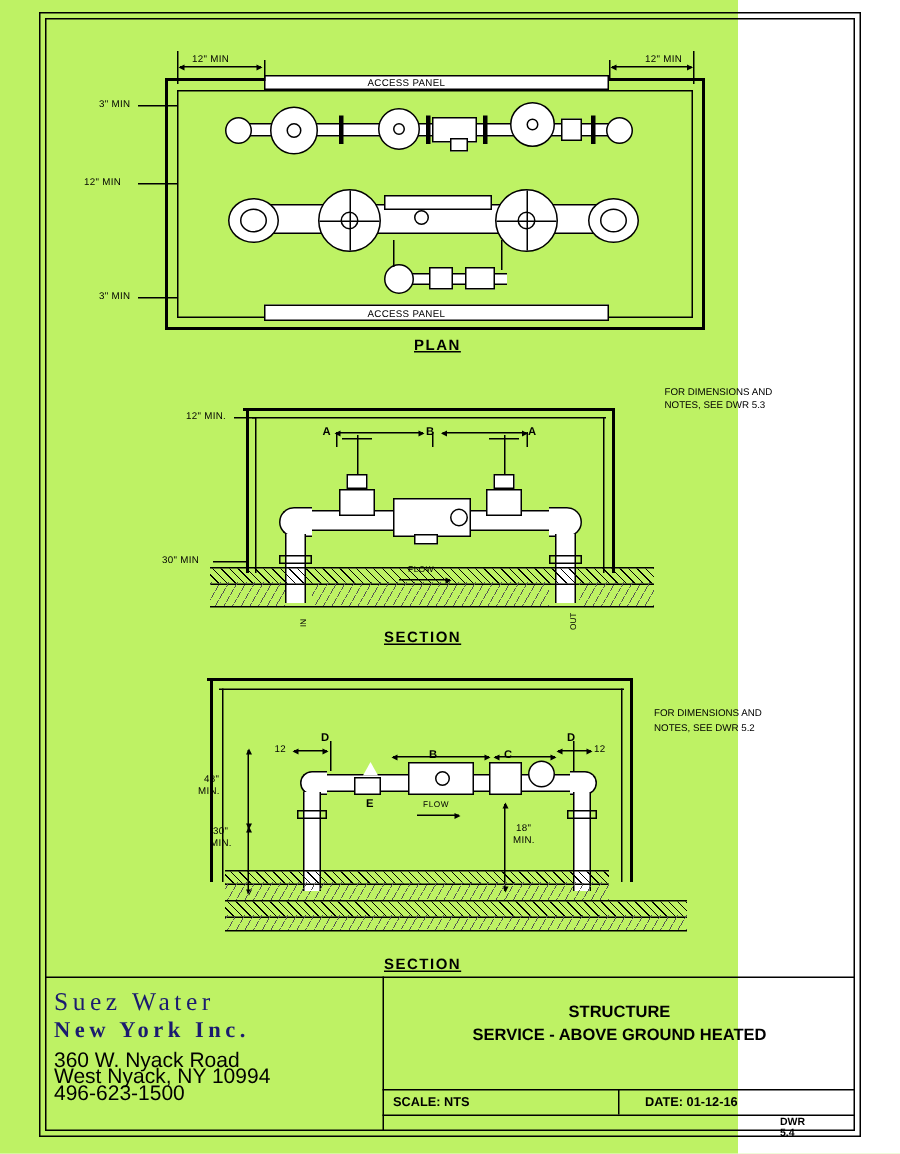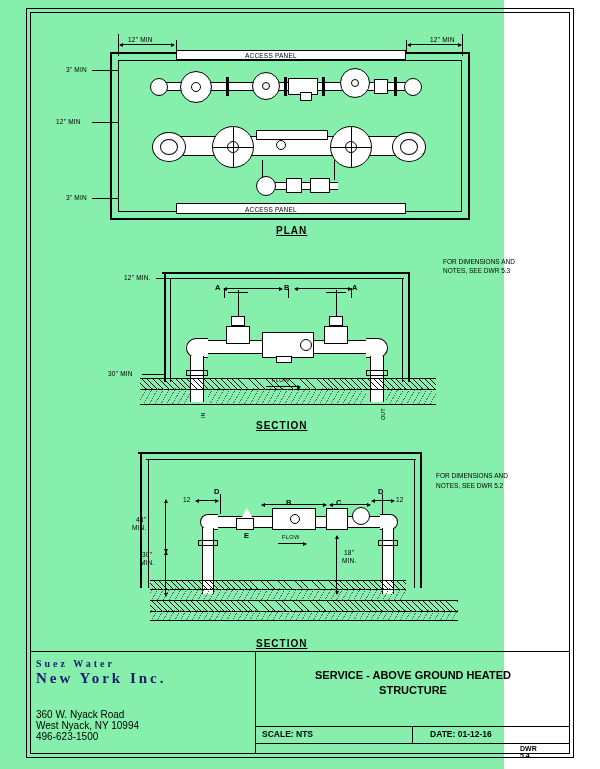--- a/index.html
+++ b/index.html
@@ -13,22 +13,21 @@
     font-family: "Liberation Sans", sans-serif;
     color: #000;
     position: relative;
     overflow: hidden;
   }
   #sheet {
     position: absolute;
     left: 0; top: 0;
     width: 492px;
     height: 769px;
-    background: #86efac;
-    padding-left: 12px;
+    background: #bef264;
   }
   .border-outer {
     position: absolute;
     left: 26px; top: 8px;
     width: 548px;
     height: 750px;
     border: 1px solid #000;
     box-sizing: border-box;
   }
   .border-inner {
@@ -143,39 +142,39 @@
     height: 103px;
     border-left: 1px solid #000;
   }
   .tb-left {
     position: absolute;
     left: 36px; top: 658px;
     width: 215px;
   }
   .co-1 {
     font-family: "Liberation Serif", serif;
-    font-size: 10px;
-    font-weight: bold;
+    font-size: 17px;
+    font-weight: normal;
     letter-spacing: 3px;
     color: #1b1b6f;
     white-space: nowrap;
   }
   .co-2 {
     font-family: "Liberation Serif", serif;
     font-size: 15px;
     font-weight: bold;
     letter-spacing: 3px;
     color: #1b1b6f;
     white-space: nowrap;
     margin-top: 1px;
   }
   .addr {
-    font-size: 10px;
+    font-size: 14px;
     line-height: 11px;
-    margin-top: 22px;
+    margin-top: 5px;
     color: #000;
   }
   .logo {
     position: absolute;
     left: 146px;
     top: 698px;
     width: 112px;
     height: 30px;
   }
   .logo-mark {
@@ -522,22 +521,22 @@
     <div class="co-2">New York Inc.</div>
     <div class="addr">
       <div>360 W. Nyack Road</div>
       <div>West Nyack, NY  10994</div>
       <div>496-623-1500</div>
     </div>
   </div>
 
 
   <div class="tb-title">
+    <div>STRUCTURE</div>
     <div>SERVICE - ABOVE GROUND HEATED</div>
-    <div>STRUCTURE</div>
   </div>
 
   <div class="tb-rowline"></div>
   <div class="tb-cellline"></div>
   <div class="tb-rowline2"></div>
   <div class="tb-scale">SCALE: NTS</div>
   <div class="tb-date">DATE: 01-12-16</div>
   <div class="tb-dwr">DWR 5.4</div>
 
 </div>

